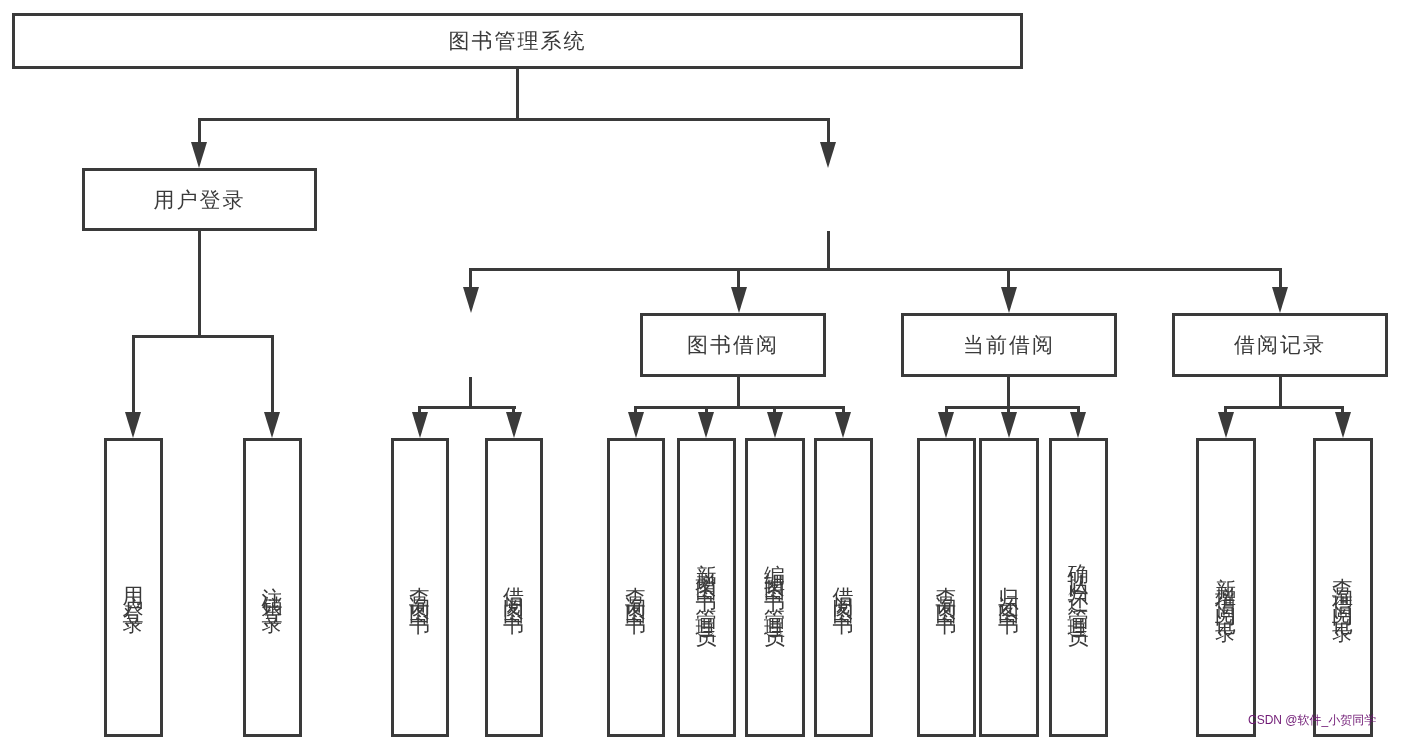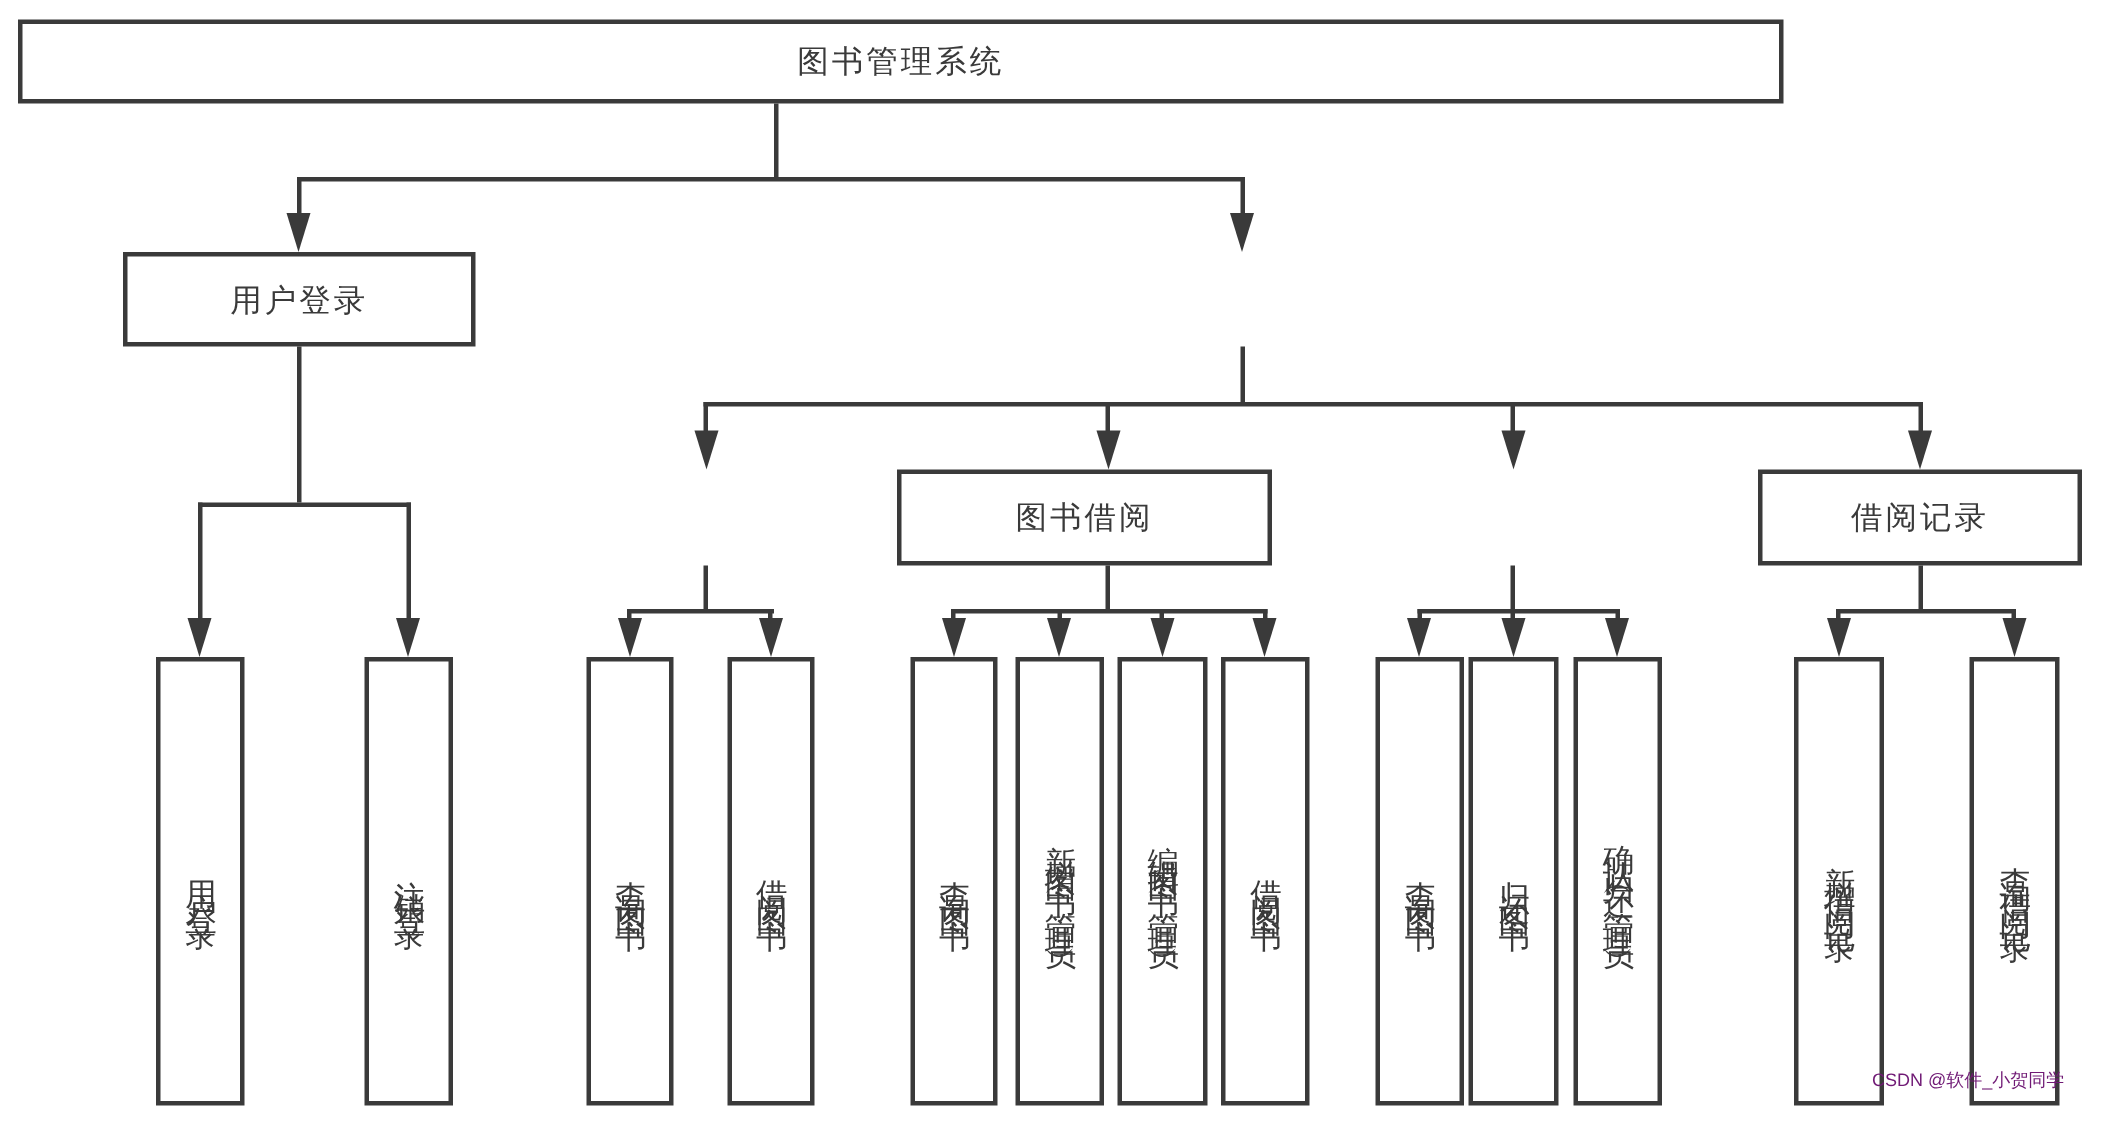--- a/index.html
+++ b/index.html
@@ -27,30 +27,33 @@
   .watermark{
     position:absolute;left:1248px;top:712px;width:220px;
     color:#701a75;font-size:12px;white-space:nowrap;
   }
 </style>
 </head>
 <body>
 
 <div class="canvas">
 
-  <div class="box" style="left:12px;top:13px;width:1177px;height:56px">
+  <div class="box" style="left:12px;top:13px;width:1011px;height:56px">
     <span class="hlbl">图书管理系统</span>
   </div>
 
   <div class="box" style="left:82px;top:168px;width:235px;height:63px">
     <span class="hlbl">用户登录</span>
   </div>
 
-  <div class="box" style="left:598px;top:313px;width:250px;height:64px">
+  <div class="box" style="left:640px;top:313px;width:186px;height:64px">
     <span class="hlbl">图书借阅</span>
+  </div>
+  <div class="box" style="left:901px;top:313px;width:216px;height:64px">
+    <span class="hlbl">当前借阅</span>
   </div>
   <div class="box" style="left:1172px;top:313px;width:216px;height:64px">
     <span class="hlbl">借阅记录</span>
   </div>
 
   <div class="box vboxc" style="left:104px;width:59px">
     <span class="vlbl">用户登录</span>
   </div>
   <div class="box vboxc" style="left:243px;width:59px">
     <span class="vlbl">注销登录</span>

